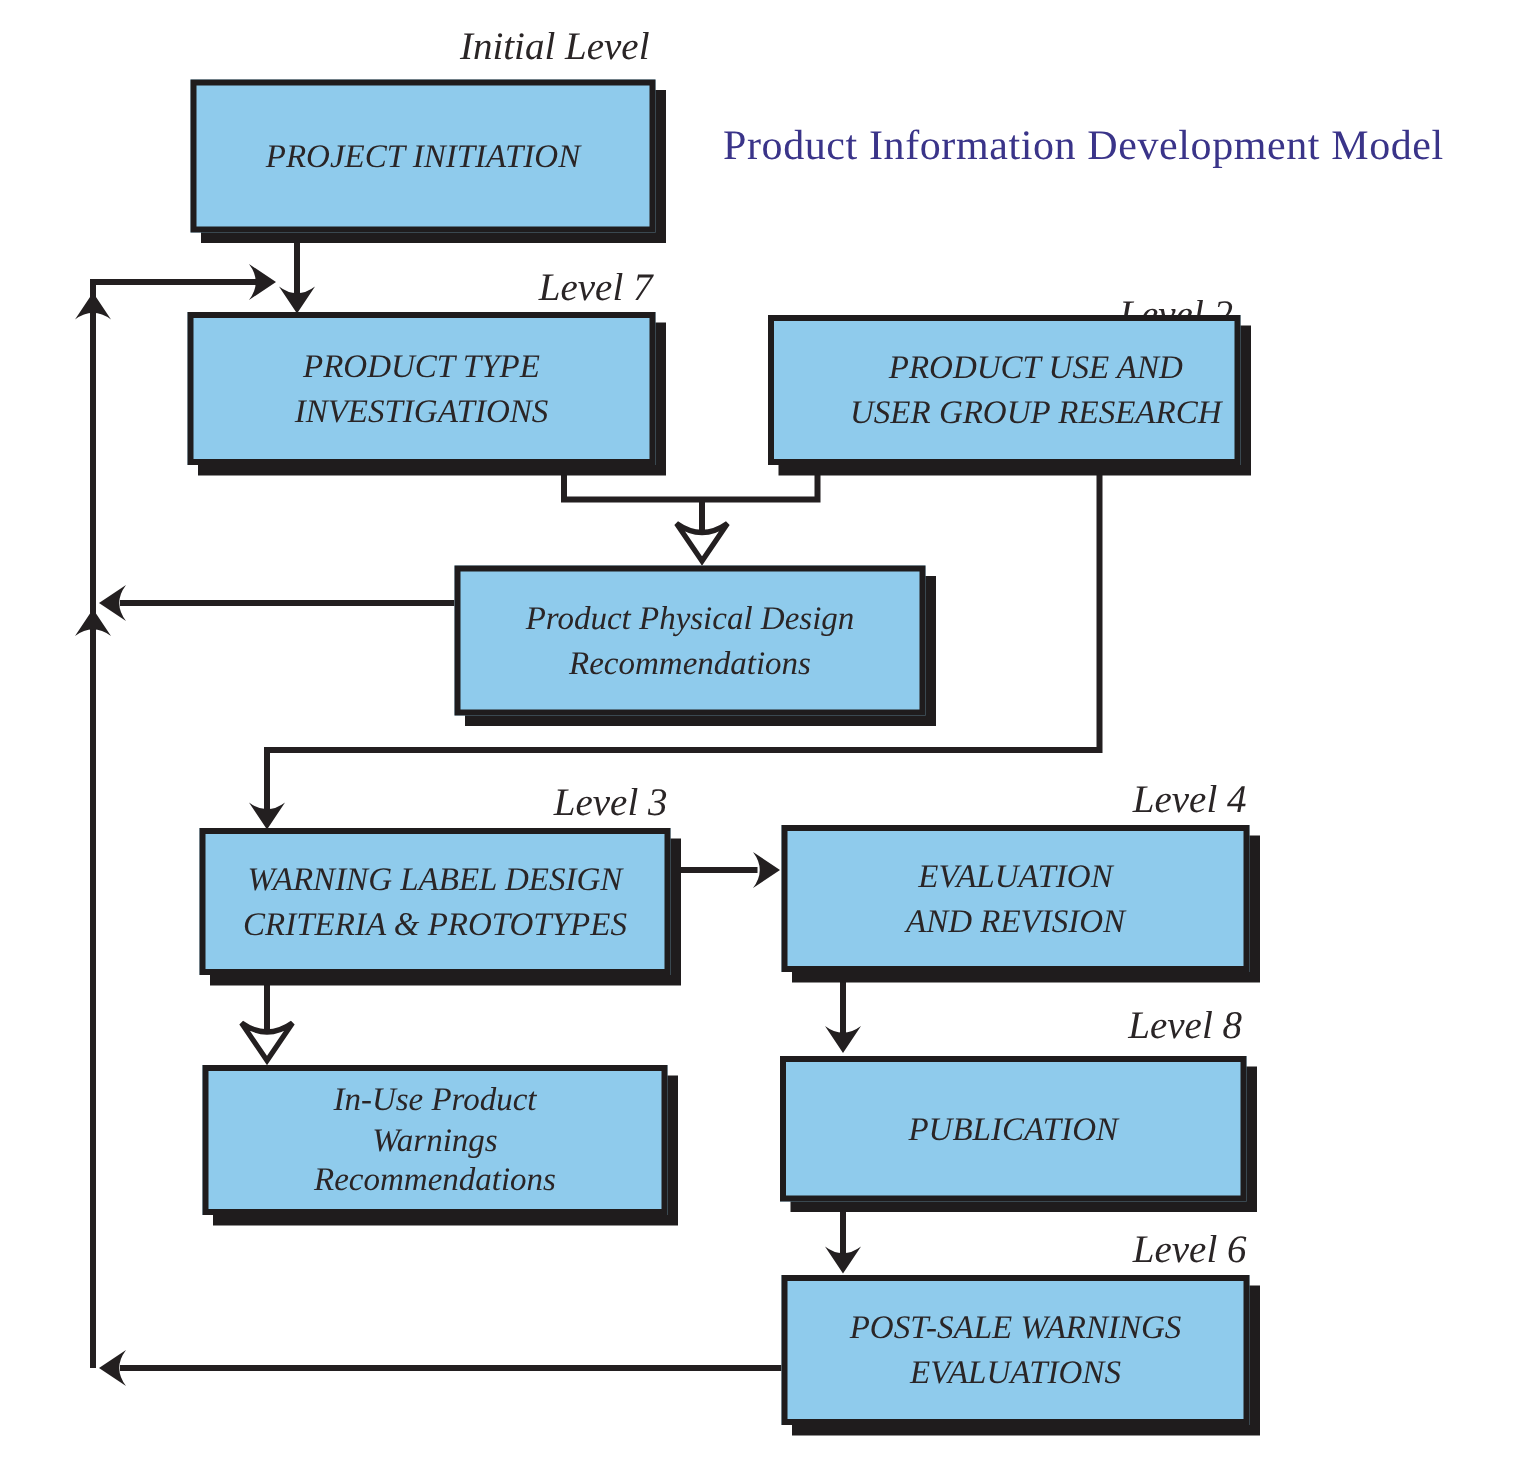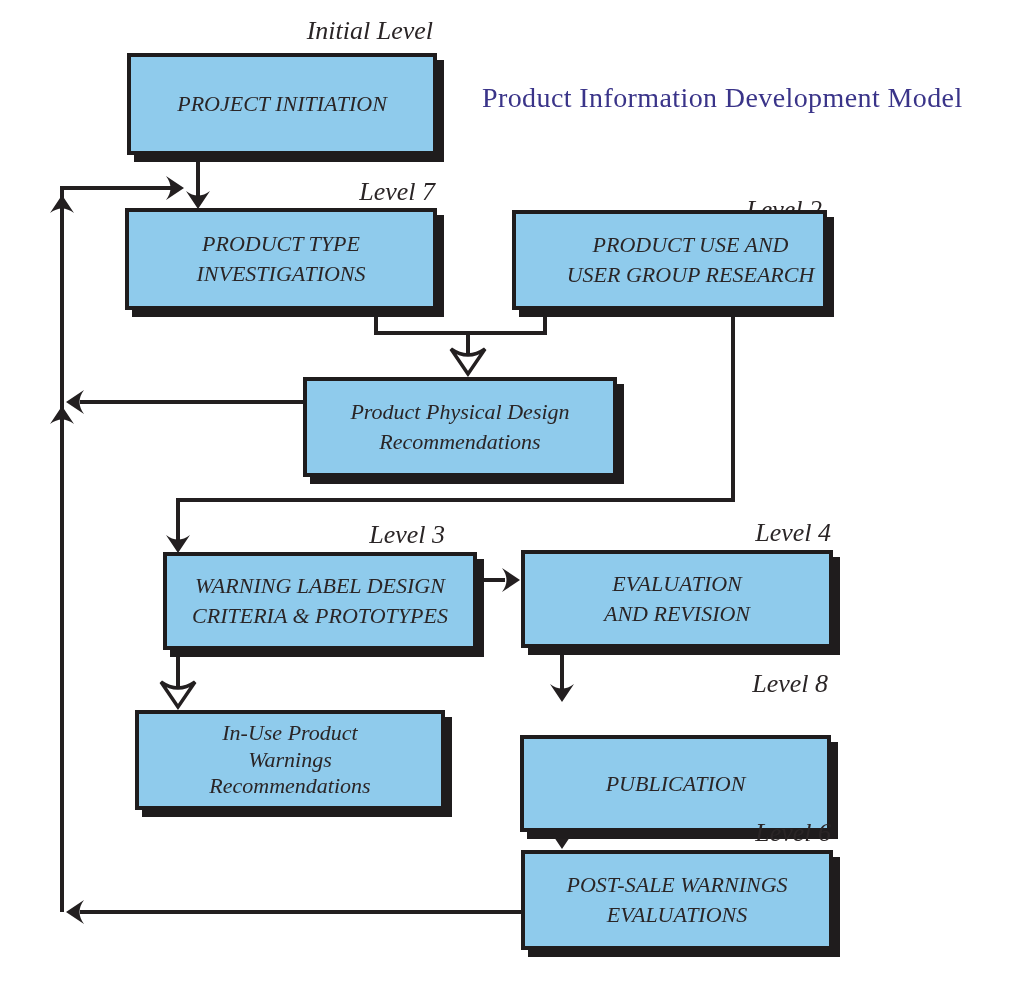--- a/index.html
+++ b/index.html
@@ -122,31 +122,31 @@
 INVESTIGATIONS</div>
 
   <div class="lvl" style="right:202px;top:195px;">Level 2</div>
   <div class="node" style="left:512px;top:210px;width:315px;height:100px;padding-left:44px;">PRODUCT USE AND
 USER GROUP RESEARCH</div>
 
   <div class="node" style="left:303px;top:377px;width:314px;height:100px;">Product Physical Design
 Recommendations</div>
 
   <div class="lvl" style="right:579px;top:520px;">Level 3</div>
-  <div class="node" style="left:133px;top:552px;width:314px;height:98px;margin-left:30px;">WARNING LABEL DESIGN
+  <div class="node" style="left:133px;top:552px;width:314px;height:98px;">WARNING LABEL DESIGN
 CRITERIA &amp; PROTOTYPES</div>
 
   <div class="lvl" style="right:193px;top:518px;">Level 4</div>
   <div class="node" style="left:521px;top:550px;width:312px;height:98px;">EVALUATION
 AND REVISION</div>
 
   <div class="node" style="left:135px;top:710px;width:310px;height:100px;line-height:1.22;">In-Use Product
 Warnings
 Recommendations</div>
 
   <div class="lvl" style="right:196px;top:669px;">Level 8</div>
-  <div class="node" style="left:520px;top:704px;width:311px;height:97px;margin-top:31px;">PUBLICATION</div>
+  <div class="node" style="left:520px;top:704px;width:311px;height:97px;">PUBLICATION</div>
 
   <div class="lvl" style="right:193px;top:818px;">Level 6</div>
   <div class="node" style="left:521px;top:850px;width:312px;height:100px;">POST-SALE WARNINGS
 EVALUATIONS</div>
 
 </div>
 
 </body></html>

